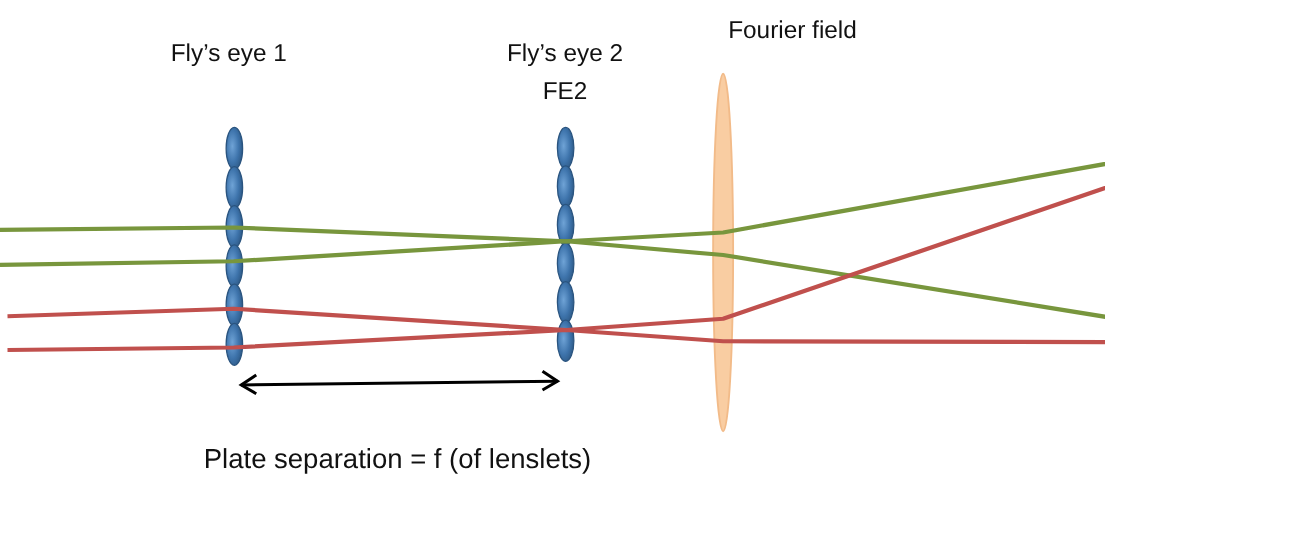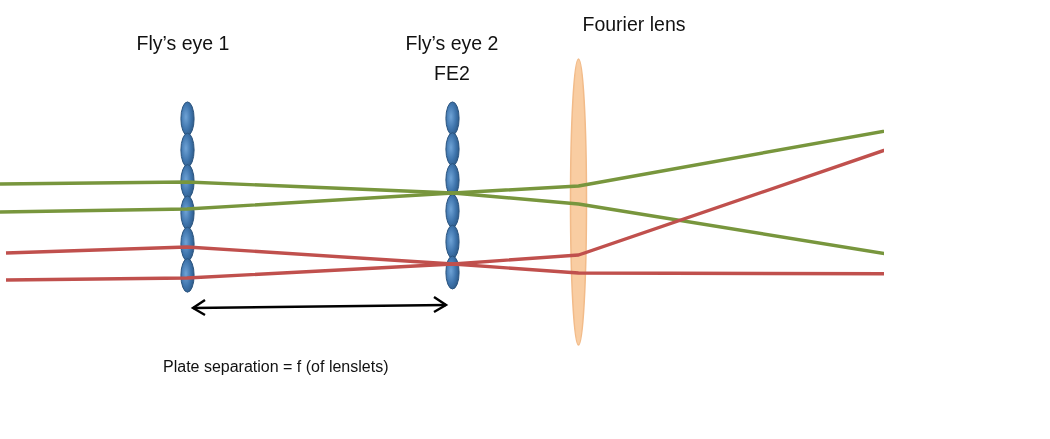--- a/index.html
+++ b/index.html
@@ -13,21 +13,21 @@
   }
   .stage svg { position: absolute; left: 0; top: 0; }
   .label {
     position: absolute;
     color: #111111;
     white-space: nowrap;
     font-size: 19.5px;
     line-height: 30px;
   }
   .label.centered { transform: translateX(-50%); text-align: center; }
-  .label.caption { font-size: 16px; }
+  .label.caption { font-size: 22px; }
 </style>
 </head>
 <body>
 
 <div class="stage">
 
   <svg width="1050" height="439" viewBox="0 0 1050 439">
     <defs>
       <radialGradient id="lensletGrad" cx="38%" cy="45%" r="70%">
         <stop offset="0%" stop-color="#6FA3D6"></stop>
@@ -72,18 +72,18 @@
 
   <div class="label centered" style="left:183px; top:28px;">
     <div>Fly’s eye 1</div>
   </div>
 
   <div class="label centered" style="left:452px; top:28px;">
     <div>Fly’s eye 2</div>
     <div>FE2</div>
   </div>
 
-  <div class="label centered" style="left:634px; top:9px;">Fourier lens</div>
+  <div class="label centered" style="left:634px; top:9px;">Fourier field</div>
 
 
   <div class="label caption" style="left:163px; top:352px;">Plate separation = f (of lenslets)</div>
 
 </div>
 
 </body></html>

